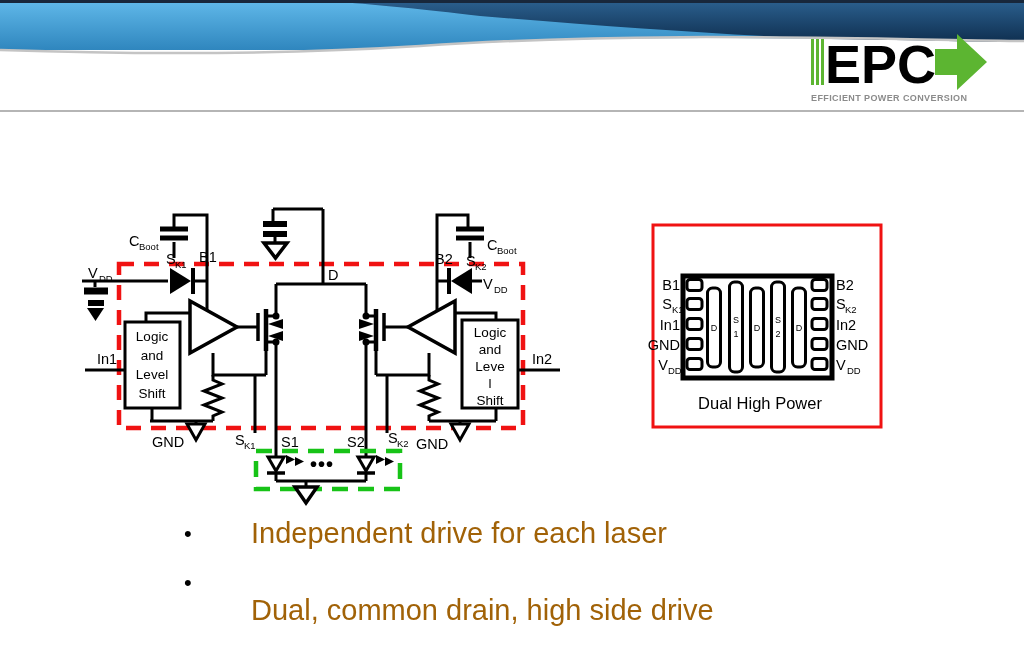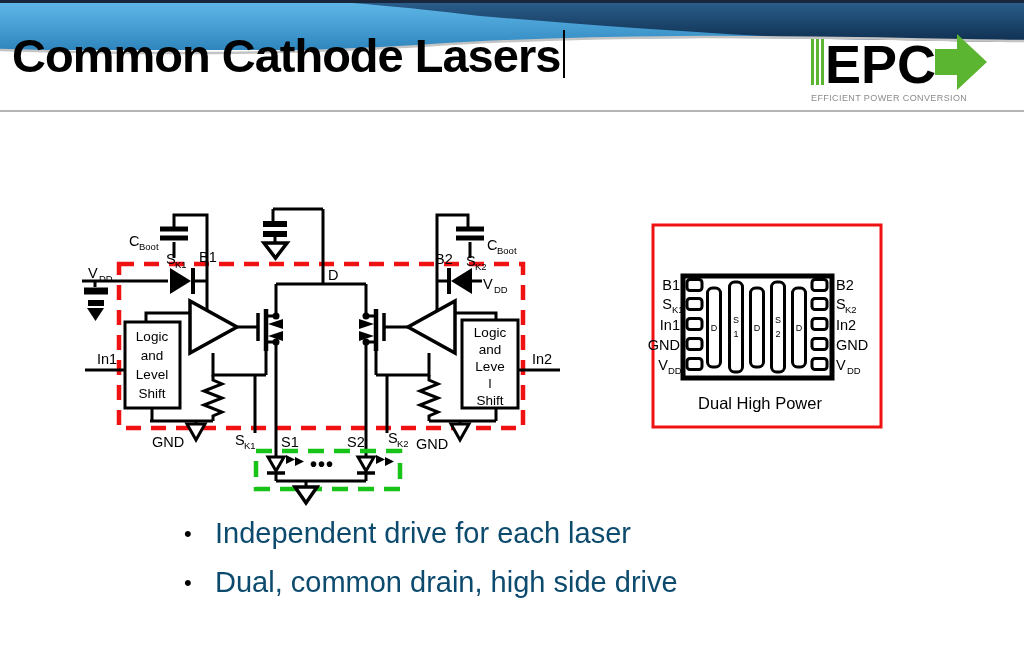--- a/index.html
+++ b/index.html
@@ -6,30 +6,30 @@
   body{width:1024px;height:665px;background:#ffffff;position:relative;overflow:hidden;
        font-family:"Liberation Sans",sans-serif;}
   .slide{position:absolute;inset:0;background:#fff;}
   .banner{position:absolute;left:0;top:0;width:1024px;height:58px;display:block;}
   .title-wrap{position:absolute;left:12px;top:30px;white-space:nowrap;}
   .title{display:inline-block;font-size:47px;font-weight:bold;color:#000;letter-spacing:-1px;
          line-height:52px;vertical-align:top;}
   .caret{display:inline-block;width:2px;height:48px;background:#000;margin-left:3px;vertical-align:top;}
   .logo{position:absolute;left:807px;top:33px;width:182px;height:74px;}
   .logo svg{display:block;}
-  .tagline{position:absolute;left:4px;top:60px;font-size:9px;font-weight:normal;color:#8b8b8b;
+  .tagline{position:absolute;left:4px;top:60px;font-size:9px;font-weight:bold;color:#8b8b8b;
            letter-spacing:0.4px;white-space:nowrap;}
   .hr-sep{position:absolute;left:0;top:110px;width:1024px;height:2px;background:#b5b5b5;}
   .circuit-svg{position:absolute;left:60px;top:185px;width:520px;height:335px;}
   .package-svg{position:absolute;left:645px;top:215px;width:245px;height:220px;}
   svg text{font-family:"Liberation Sans",sans-serif;fill:#000;}
   .bullets{position:absolute;left:0;top:0;}
-  .bullet-line{position:absolute;white-space:nowrap;color:#0c4a6e;font-size:29px;}
+  .bullet-line{position:absolute;white-space:nowrap;color:#a16207;font-size:29px;margin-left:36px;}
   .bullet-dot{position:absolute;font-size:22px;}
-  .b1{left:215px;top:517px;} .b2{left:215px;top:566px;}
+  .b1{left:215px;top:517px;} .b2{left:215px;top:594px;}
   .d1{left:184px;top:521px;} .d2{left:184px;top:570px;}
 </style>
 </head>
 <body>
 
 <div class="slide">
 
   <svg class="banner" viewBox="0 0 1024 58">
     <defs>
       <linearGradient id="gBlue" x1="0" y1="0" x2="0" y2="1">
@@ -41,23 +41,20 @@
           <stop offset="1" stop-color="#0f2f50"></stop>
       </linearGradient>
     </defs>
     <rect x="0" y="2" width="1024" height="48" fill="url(#gBlue)"></rect>
     <path d="M1024,2 V42 C860,44 700,34 480,16 C420,9 380,5 340,2 Z" fill="url(#gNavy)"></path>
     <rect x="0" y="0" width="1024" height="3" fill="#18273b"></rect>
     <path d="M0,58 V50 C120,54 260,56 420,46 C640,32 850,40 1024,42 V58 Z" fill="#ffffff"></path>
     <path d="M0,50 C120,54 260,56 420,46 C640,31 850,39 1024,41" fill="none" stroke="#c4c4c4" stroke-width="2.5"></path>
   </svg>
 
-  <div class="title-wrap">
-    <span class="title">Common Cathode Lasers</span><span class="caret"></span>
-  </div>
 
   <div class="logo">
     <svg width="182" height="58" viewBox="0 0 182 58">
       <g fill="#5cb531">
         <rect x="4" y="6" width="3" height="46"></rect>
         <rect x="9" y="6" width="3" height="46"></rect>
         <rect x="14" y="6" width="3" height="46"></rect>
       </g>
       <text x="18" y="50" font-size="54" font-weight="bold" fill="#5cb531">EPC</text>
       <polygon points="128,16 150,16 150,1 180,29 150,57 150,42 128,42" fill="#5cb531"></polygon>

